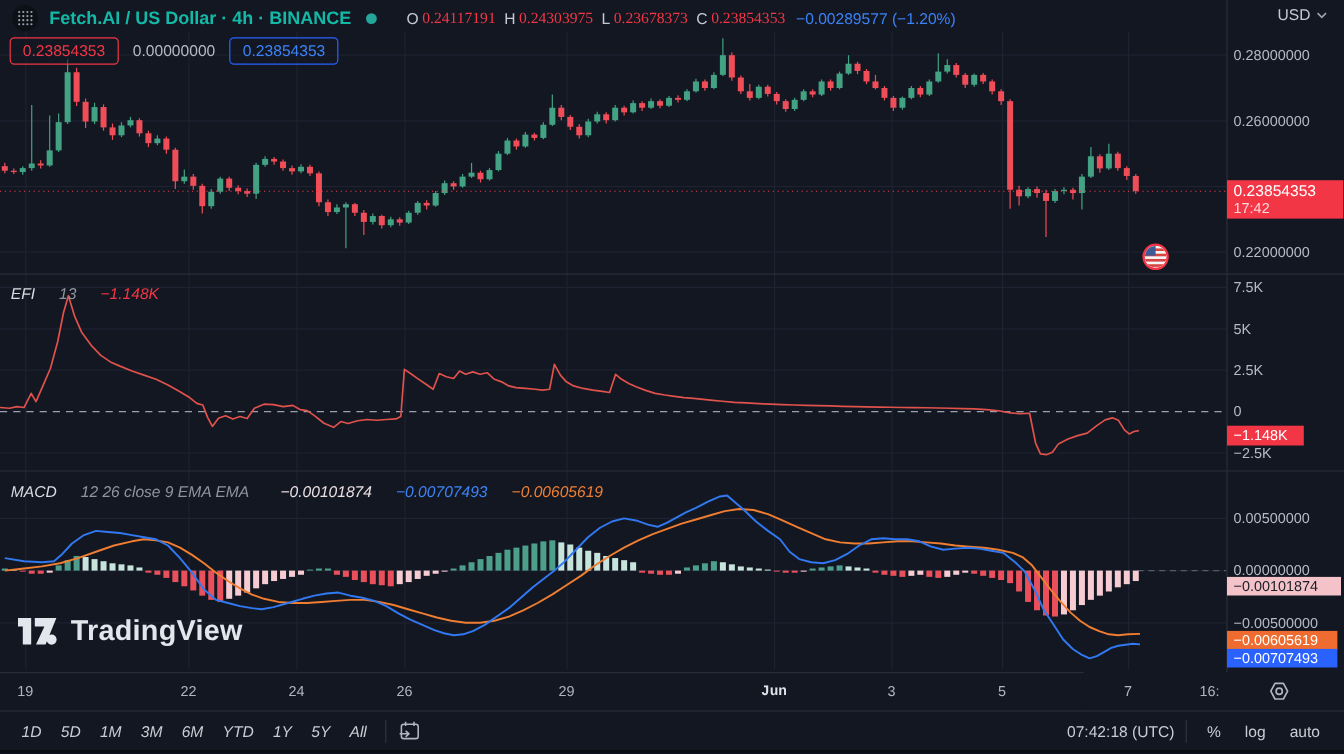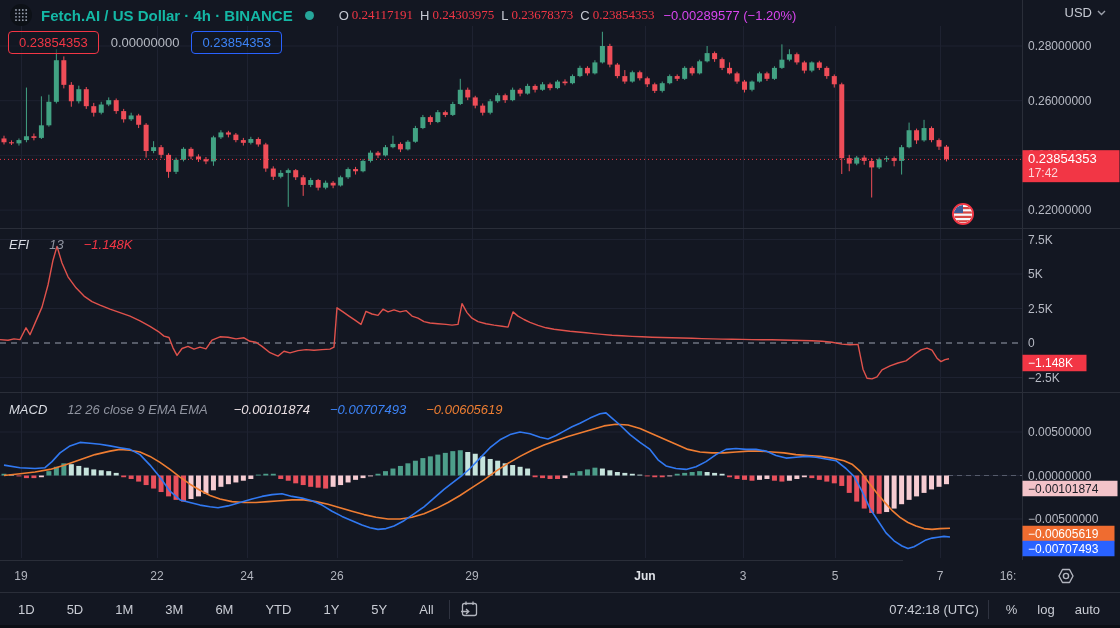--- a/index.html
+++ b/index.html
@@ -7,21 +7,21 @@
          font-family:"Liberation Sans",sans-serif;color:#d1d4dc;}
   #chart-svg{position:absolute;left:0;top:0;}
   #chart-svg text{font-family:"Liberation Sans",sans-serif;}
   .hdr1{position:absolute;top:3px;left:10px;height:24px;display:flex;align-items:center;gap:9px;z-index:6;}
   .sym-icon{width:22px;height:22px;display:inline-flex;}
   .sym-title{font-size:15px;font-weight:700;color:#14b8a6;white-space:nowrap;}
   .status-dot{width:9px;height:9px;border-radius:50%;background:#26a69a;margin-left:3px;}
   .ohlc{display:flex;align-items:center;gap:7px;font-size:13px;margin-left:16px;white-space:nowrap;}
   .ohlc .lbl{color:#c6cad3;margin-right:-4px;}
   .ohlc .val{color:#f23645;font-family:Liberation Serif, serif;}
-  .ohlc .chg{color:#d946ef;margin-left:2px;}
+  .ohlc .chg{color:#3b82f6;margin-left:2px;}
   .hdr2{position:absolute;top:31px;left:8px;display:flex;align-items:center;font-size:13px;z-index:6;}
   .badge{border:1px solid;border-radius:4px;padding:3px 10px;background:rgba(19,23,34,.55);}
   .badge.red{border-color:#f23645;color:#f23645;}
   .badge.blue{border-color:#2962ff;color:#3c83f6;}
   .spread{color:#b6bac3;padding:0 12px;}
   .ind-hdr{position:absolute;left:9px;display:flex;align-items:flex-end;gap:20px;font-size:13px;z-index:6;white-space:nowrap;font-style:italic;}
   #efi-hdr{top:237px;}
   #macd-hdr{top:402px;}
   .ind-name{color:#d8dbe2;}
   .ind-param{color:#9094a0;}
@@ -33,21 +33,21 @@
   .watermark{position:absolute;left:13px;top:511px;display:flex;align-items:center;gap:9px;z-index:4;}
   .wm-text{font-size:24px;font-weight:700;color:#e3e6ec;letter-spacing:.2px;}
   .flag{position:absolute;left:952px;top:203px;width:22px;height:22px;box-sizing:border-box;border:2px solid #f23645;
         border-radius:50%;overflow:hidden;z-index:5;background:#fff;}
   .time-axis{position:absolute;top:560px;left:0;width:903px;height:31px;border-top:1px solid #2a2e39;background:#131722;}
   .t-lbl{position:absolute;top:8px;transform:translateX(-50%);font-size:12px;color:#b2b5be;white-space:nowrap;}
   .t-lbl.bold{font-weight:700;color:#dfe2e8;}
   .gear{position:absolute;left:1056px;top:5px;width:20px;height:20px;display:inline-flex;}
   .toolbar{position:absolute;top:592px;left:0;width:1120px;height:33px;box-sizing:border-box;border-top:1px solid #2a2e39;
            display:flex;align-items:center;padding:0 12px;background:#131722;z-index:6;}
-  #ranges{display:flex;gap:20px;}
+  #ranges{display:flex;gap:4px;font-style:italic;}
   .range-btn{font-size:13px;color:#c9ccd4;padding:3px 6px;border-radius:4px;cursor:default;}
   .tb-div{width:1px;height:19px;background:#2f3340;margin:0 9px;}
   .cal-btn{display:inline-flex;}
   .spacer{flex:1;}
   .clock{font-size:13px;color:#c9ccd4;}
   #scale-btns{display:flex;gap:4px;}
   .scale-btn{font-size:13px;color:#c9ccd4;padding:3px 8px;}
   .bottom-strip{position:absolute;top:625px;left:0;width:1120px;height:3px;background:#0b0e15;}
 </style>
 </head>
@@ -504,20 +504,28 @@
       <g>
         <rect x="1022.5" y="525.75" width="92" height="15.5" fill="#ef6c30"></rect>
       </g>
       <text x="1028" y="537.5" fill="#ffffff" font-size="12">−0.00605619</text>
       <g>
         <rect x="1022.5" y="540.75" width="92" height="15.5" fill="#2962ff"></rect>
       </g>
       <text x="1028" y="552.5" fill="#ffffff" font-size="12">−0.00707493</text>
     </svg>
 
+  <div class="watermark">
+    <svg class="wm-logo" width="37" height="30" viewBox="0 0 37 30">
+      <path d="M2 4 H13 V26 H6 V11 H2 Z" fill="#e3e6ec"></path>
+      <path d="M16 4 H34 L25 26 H17 L24 11 H16 Z" fill="#e3e6ec"></path>
+      <circle cx="30" cy="22" r="4.2" fill="#e3e6ec"></circle>
+    </svg>
+    <span class="wm-text">TradingView</span>
+  </div>
 
   <div class="hdr1">
     <span class="sym-icon">
       <svg width="22" height="22" viewBox="0 0 22 22">
         <circle cx="11" cy="11" r="11" fill="#0d1117"></circle>
         <g fill="#9aa2b1">
           <circle cx="6" cy="6" r="0.9"></circle>
             <circle cx="9.4" cy="6" r="0.9"></circle>
             <circle cx="12.8" cy="6" r="0.9"></circle>
             <circle cx="16.2" cy="6" r="0.9"></circle>
@@ -589,21 +597,21 @@
     </svg>
   </div>
 
   <div class="time-axis">
     <div id="time-labels">
         <span class="t-lbl" style="left: 21px;">19</span>
         <span class="t-lbl" style="left: 157px;">22</span>
         <span class="t-lbl" style="left: 247px;">24</span>
         <span class="t-lbl" style="left: 337px;">26</span>
         <span class="t-lbl" style="left: 472px;">29</span>
-        <span class="t-lbl bold" style="left: 645px;">Jun</span>
+        <span class="t-lbl bold" style="left: 645px; font-family: Liberation Mono, monospace;">Jun</span>
         <span class="t-lbl" style="left: 743px;">3</span>
         <span class="t-lbl" style="left: 835px;">5</span>
         <span class="t-lbl" style="left: 940px;">7</span>
         <span class="t-lbl" style="left: 1008px;">16:</span>
       </div>
     <span class="gear">
       <svg width="20" height="20" viewBox="0 0 20 20">
         <path d="M6.5 3.5 H13.5 L17 10 L13.5 16.5 H6.5 L3 10 Z" fill="none" stroke="#b2b5be" stroke-width="1.4" stroke-linejoin="round"></path>
         <circle cx="10" cy="10" r="2.6" fill="none" stroke="#b2b5be" stroke-width="1.4"></circle>
       </svg>

